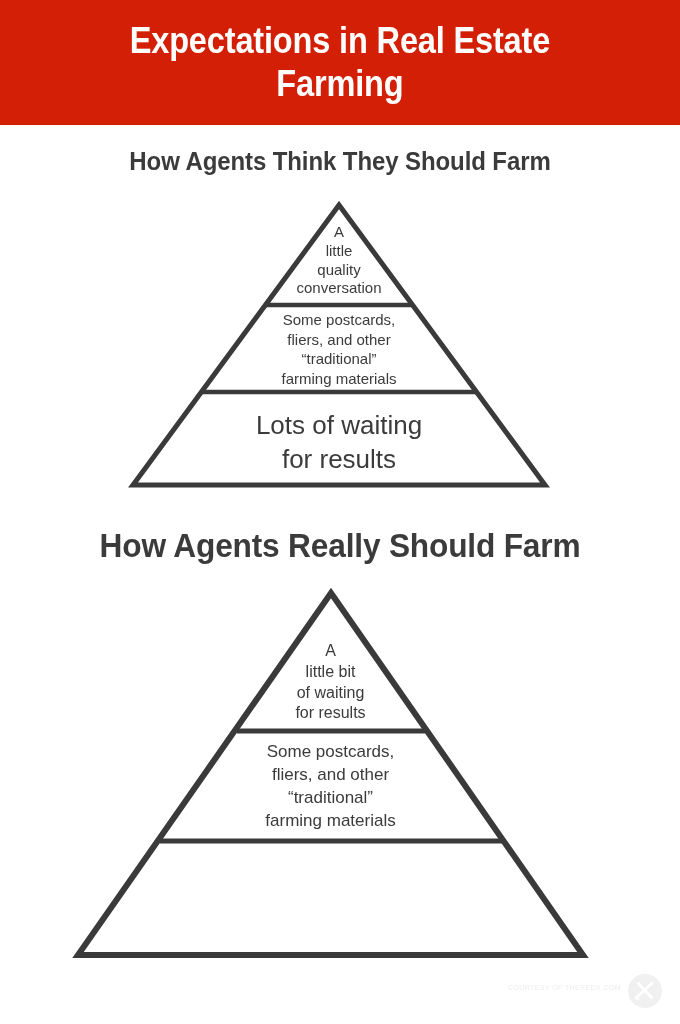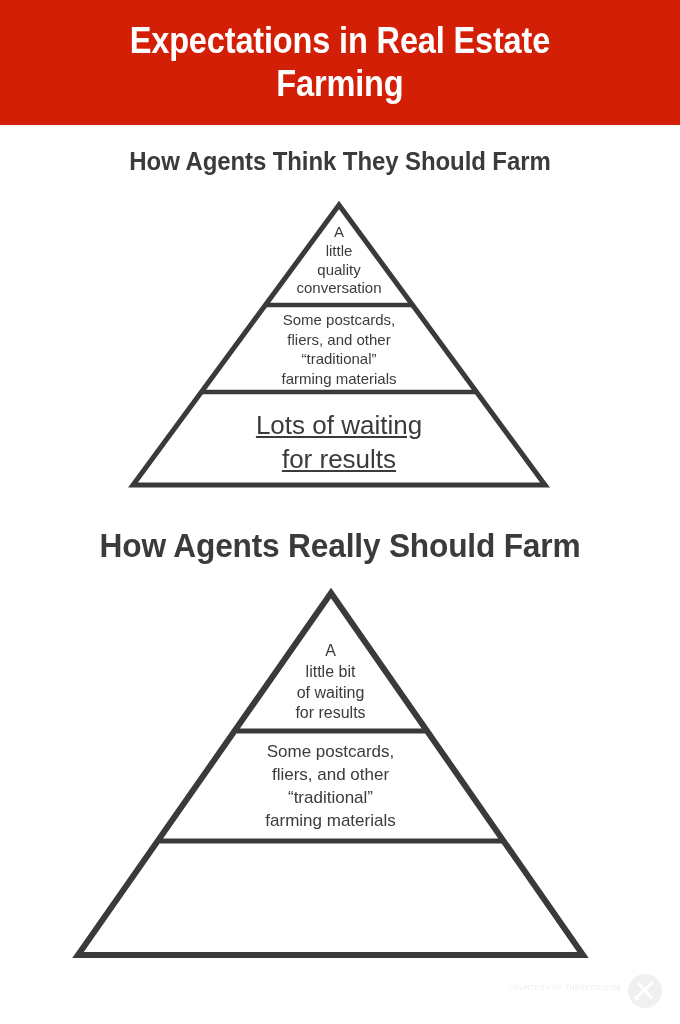--- a/index.html
+++ b/index.html
@@ -95,21 +95,20 @@
   }
   #p1-tier-mid {
     top: 113px;
     font-size: 15px;
     line-height: 1.3;
   }
   #p1-tier-bottom {
     top: 212px;
     font-size: 26px;
     line-height: 1.3;
-    text-decoration: underline;
   }
 
   
   #pyramid-2 {
     left: 70px;
     top: 585px;
     width: 521px;
     height: 378px;
   }
   #p2-tier-top {

